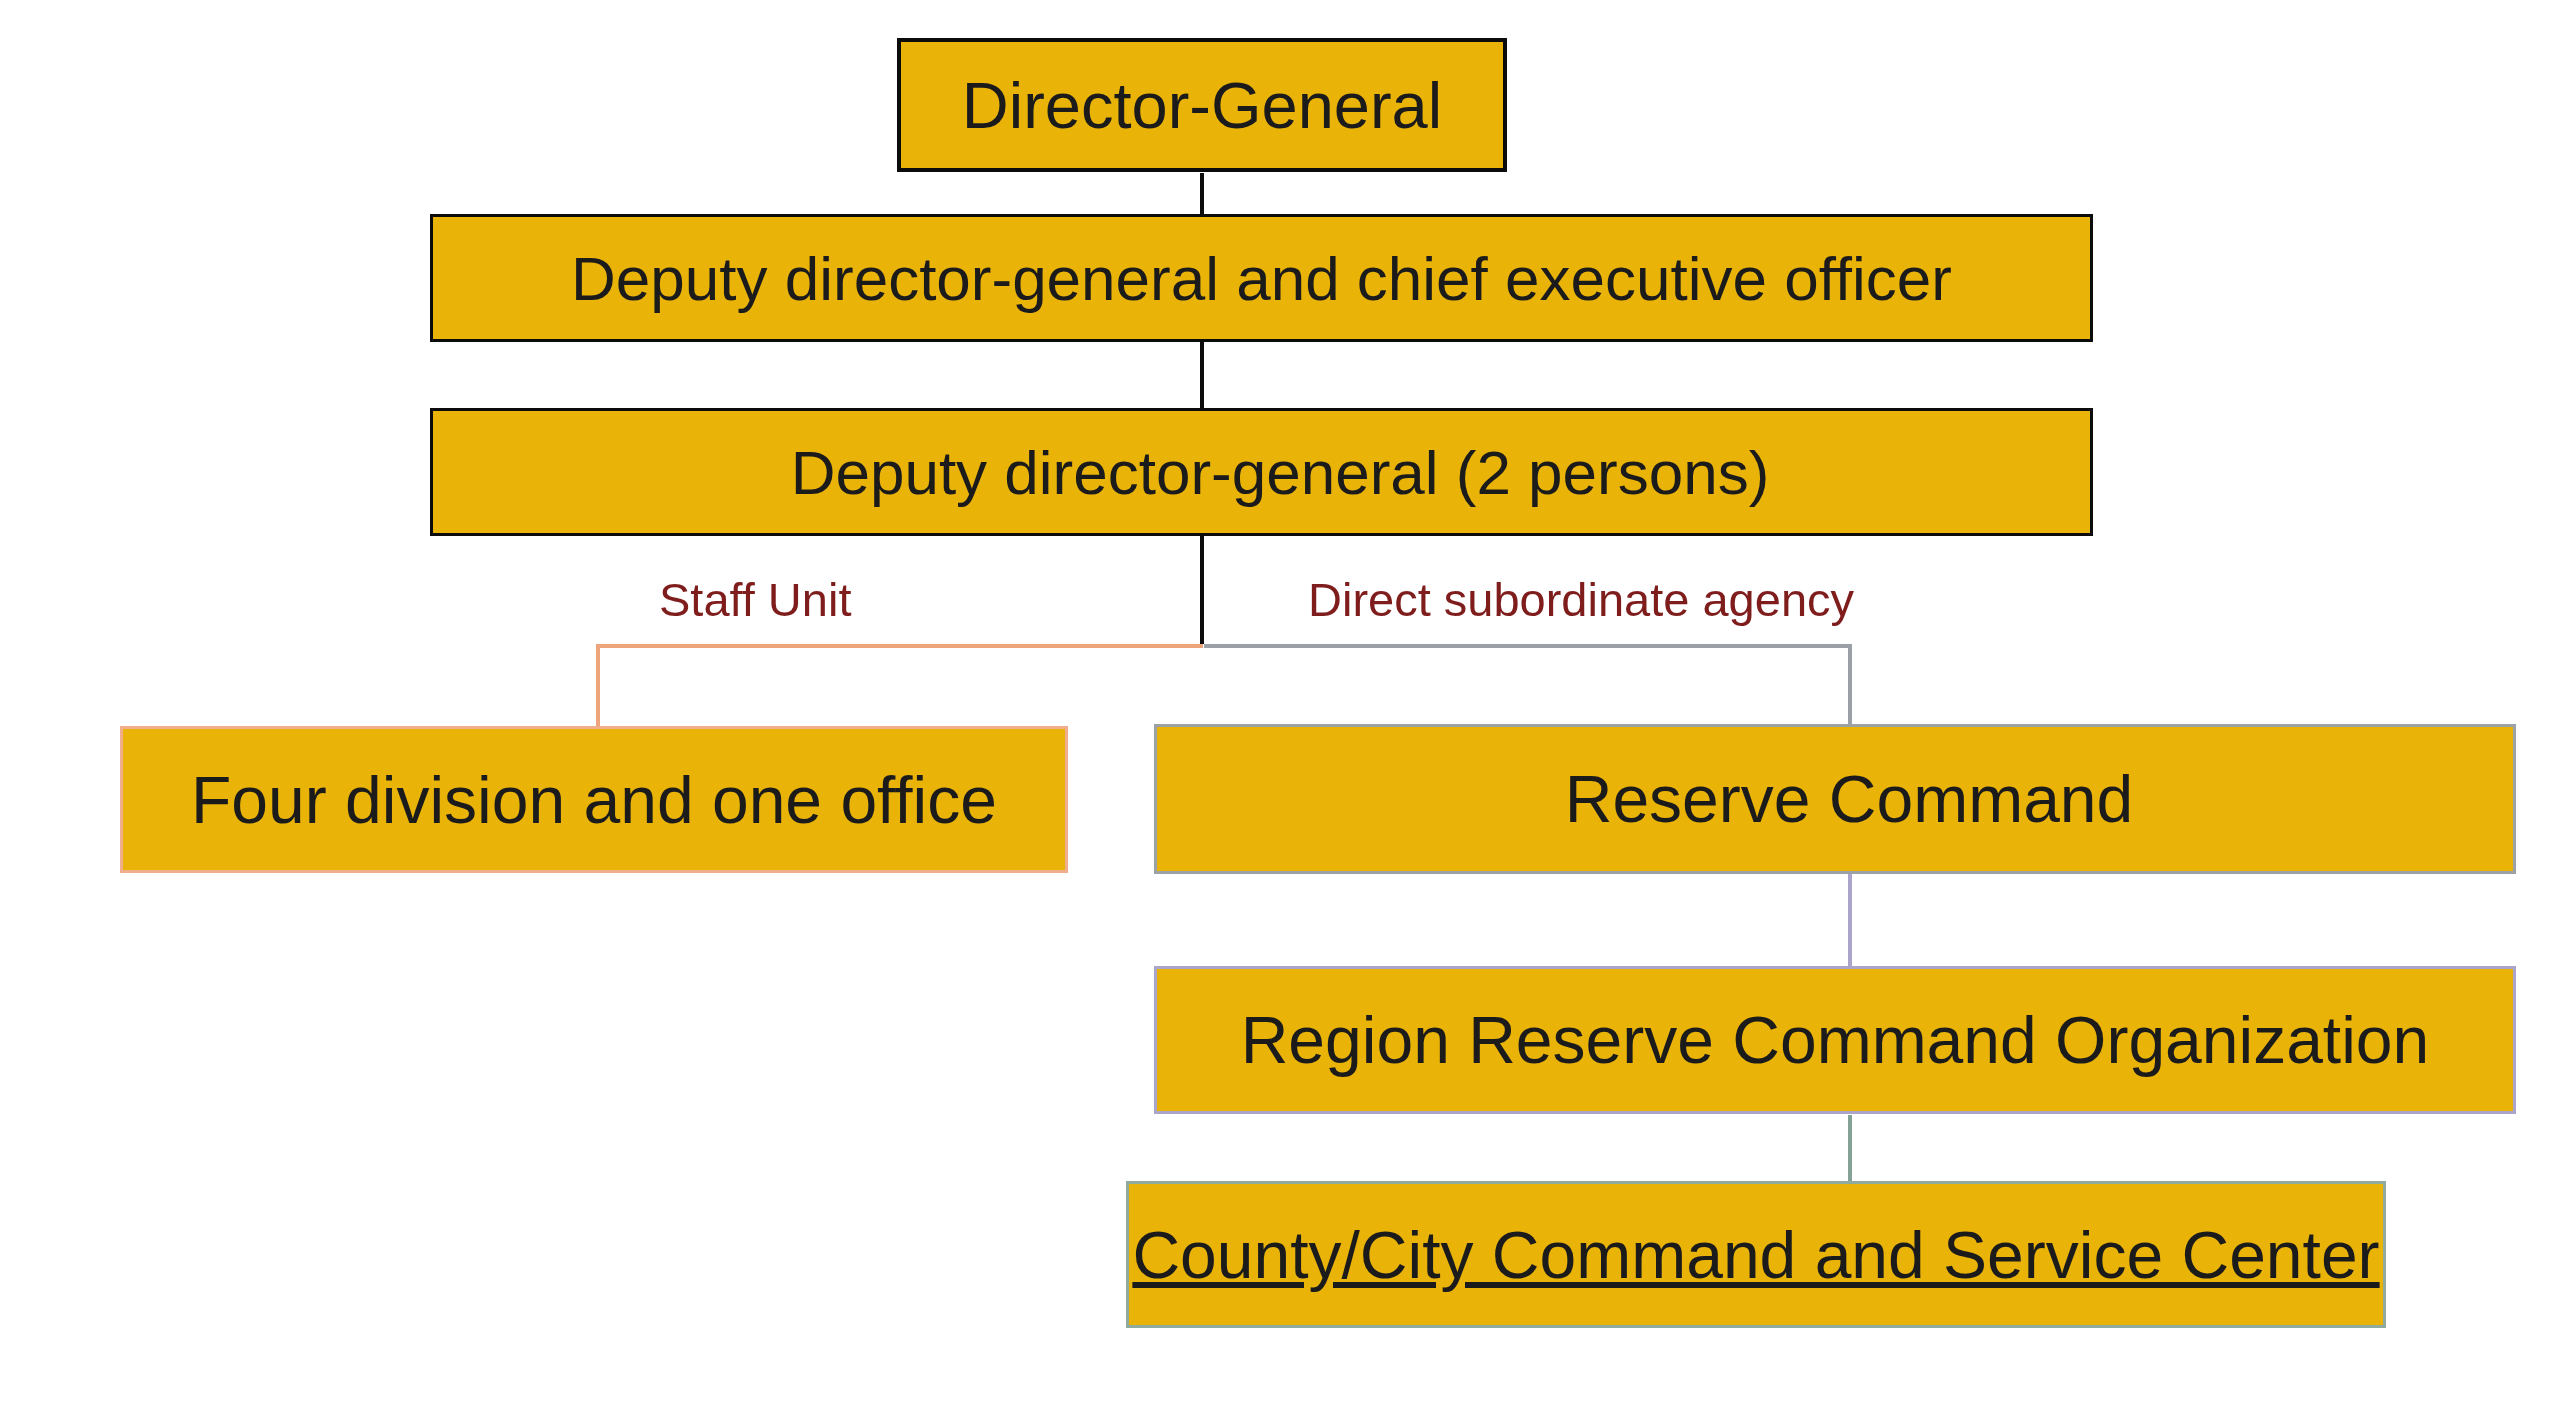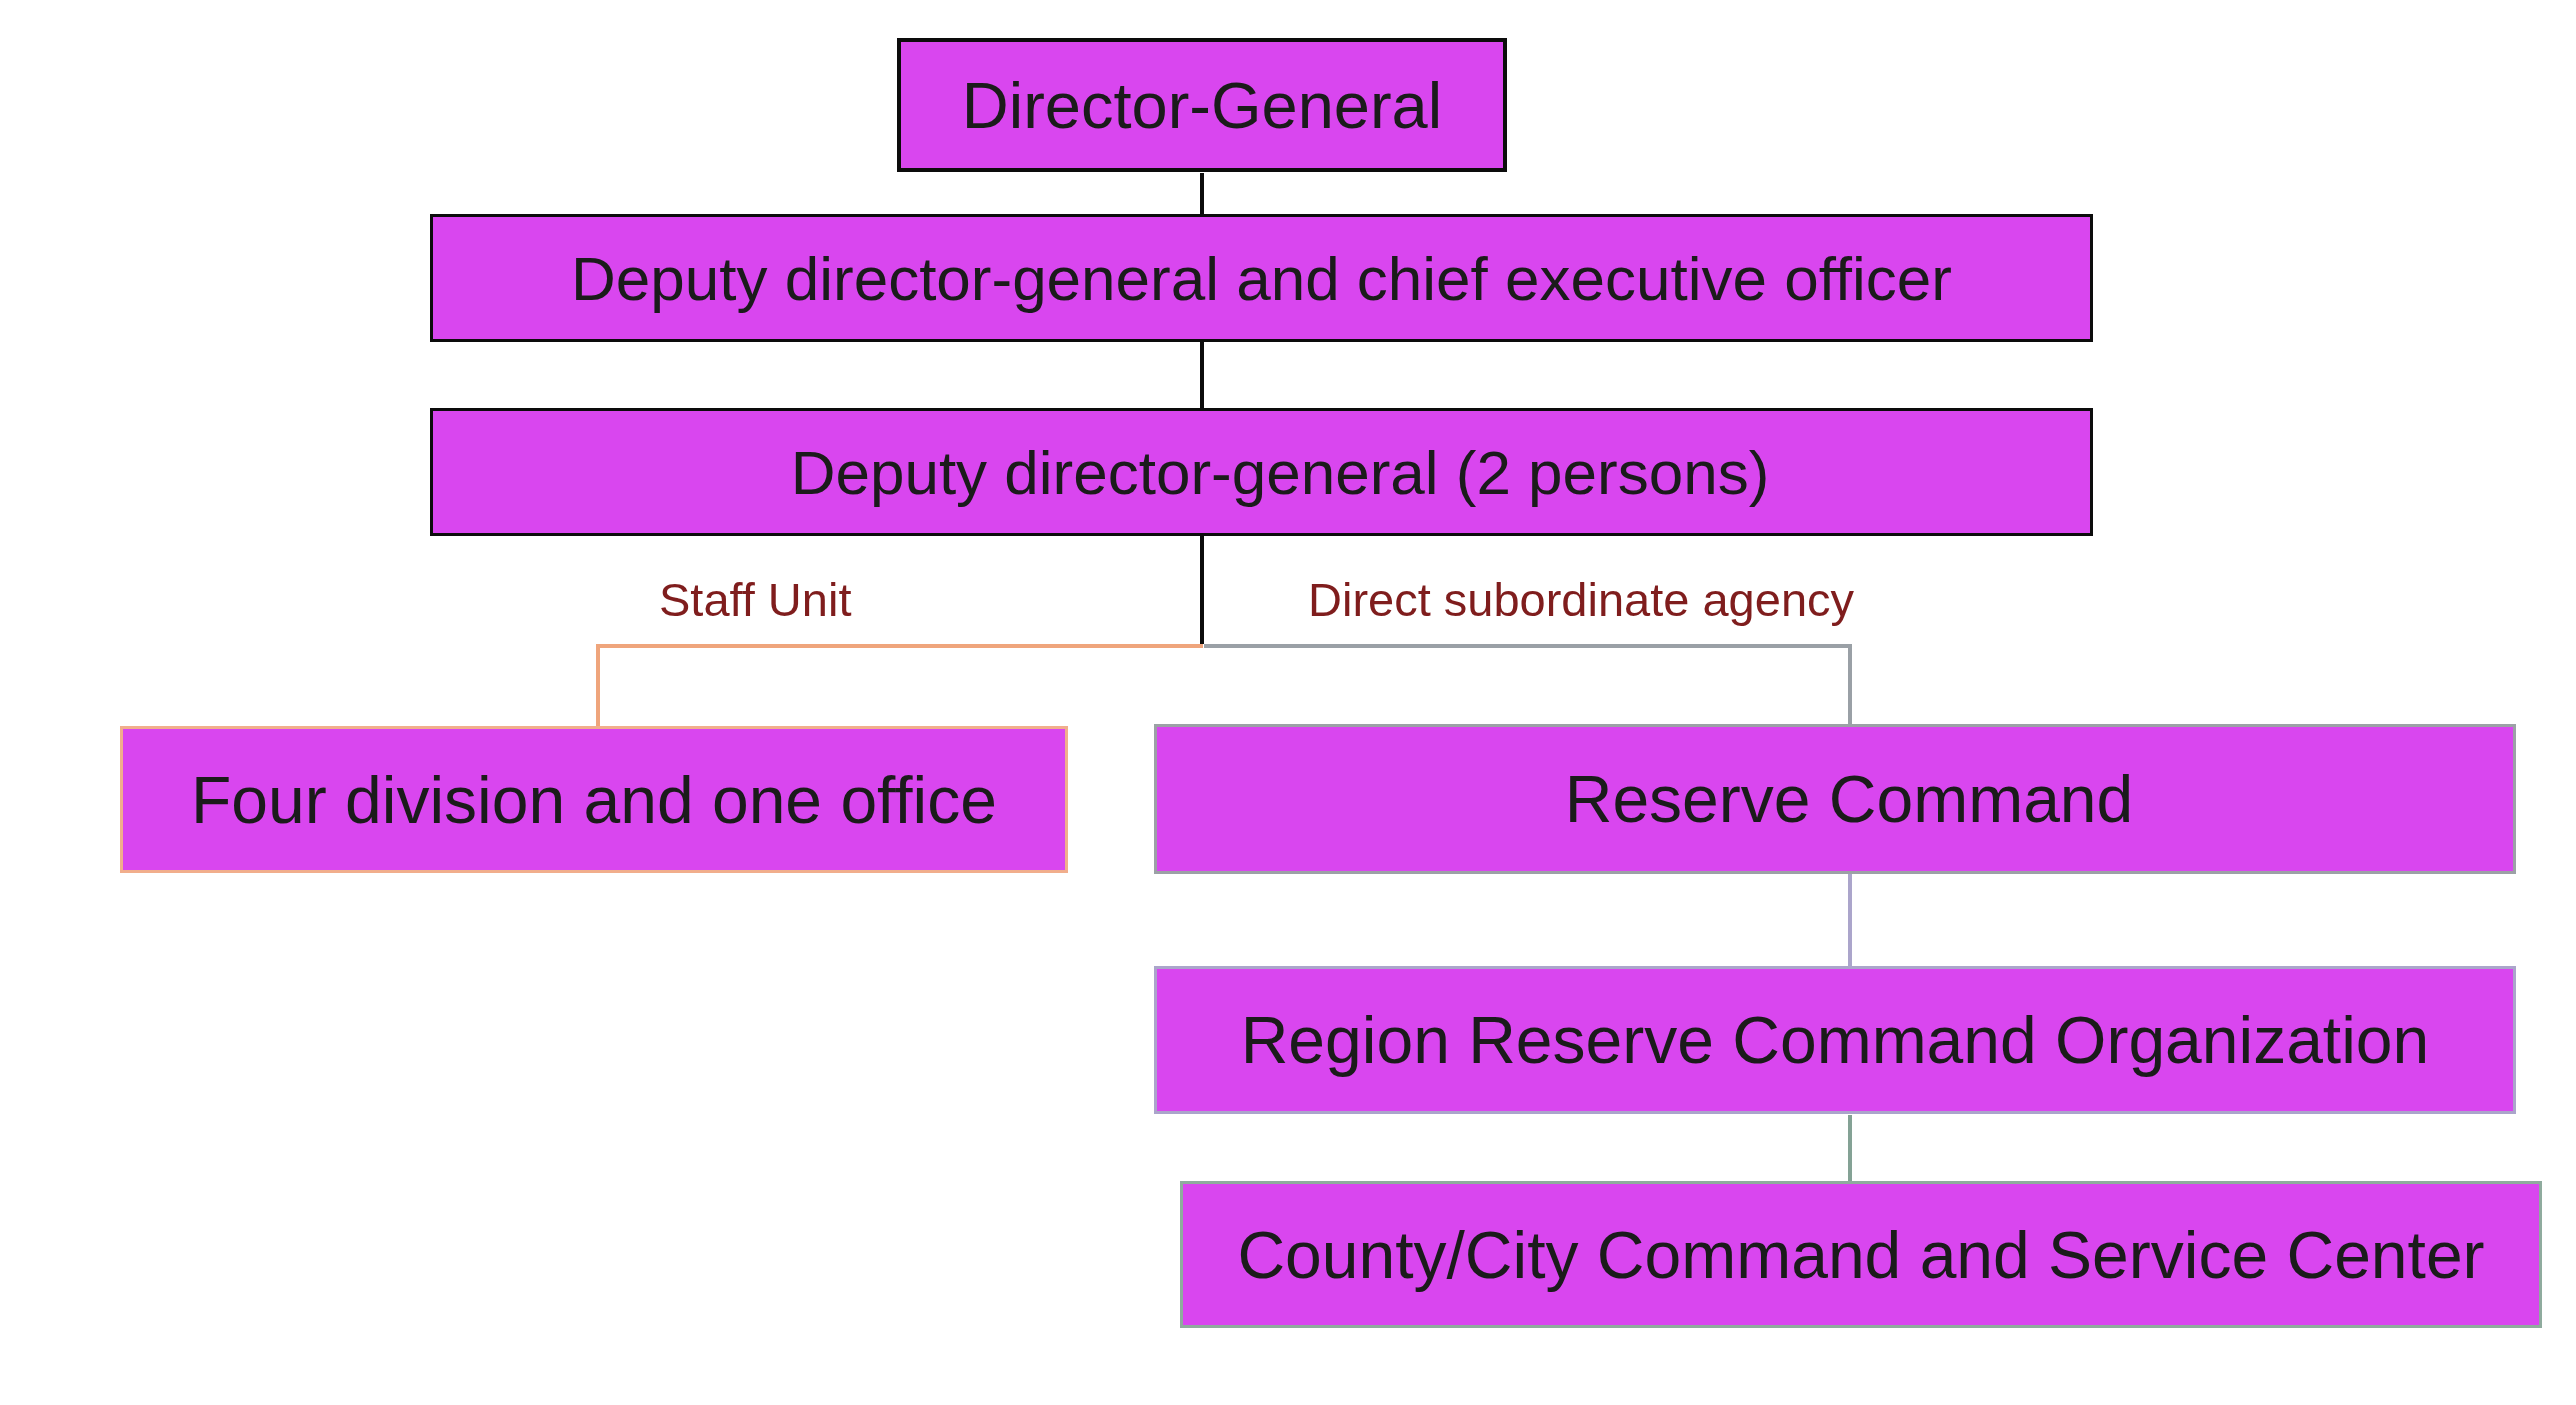--- a/index.html
+++ b/index.html
@@ -7,21 +7,21 @@
     position:relative;
     width:2576px;height:1405px;
     background:#ffffff;
     font-family:"Liberation Sans","DejaVu Sans",sans-serif;
     color:#1b1b1b;
     overflow:hidden;
   }
   .node{
     position:absolute;
     box-sizing:border-box;
-    background:#d946ef;
+    background:#eab308;
     display:flex;align-items:center;justify-content:center;
     text-align:center;white-space:nowrap;
     color:#1b1b1b;
   }
   .node.lv1{border:4.4px solid #0c0c0c;font-size:65px;}
   .node.lv2{border:3.7px solid #0c0c0c;font-size:62px;}
   .node.orange{border:3.7px solid #F1AE8C;font-size:66px;}
   .node.gray{border:3.7px solid #9CA1A6;font-size:66px;}
   .node.purple{border:3.7px solid #ABA5CB;font-size:66px;}
   .node.green{border:3.7px solid #8FAB9E;font-size:66px;}
@@ -62,16 +62,16 @@
   <div class="node lv2" style="left:430px;top:214px;width:1663px;height:128px;">Deputy director-general and chief executive officer</div>
 
   <div class="node lv2" style="left:430px;top:408px;width:1663px;height:128px;padding-left:37px;">Deputy director-general (2 persons)</div>
 
   <div class="node orange" style="left:120px;top:726px;width:948px;height:147px;">Four division and one office</div>
 
   <div class="node gray" style="left:1154px;top:724px;width:1362px;height:150px;padding-left:28px;">Reserve Command</div>
 
   <div class="node purple" style="left:1154px;top:966px;width:1362px;height:148px;">Region Reserve Command Organization</div>
 
-  <div class="node green" style="left:1180px;top:1181px;width:1362px;height:147px;">County/City Command and Service Center</div>
+  <div class="node green" style="left:1126px;top:1181px;width:1260px;height:147px;text-decoration:underline;">County/City Command and Service Center</div>
 
 </div>
 
 
 </body></html>

